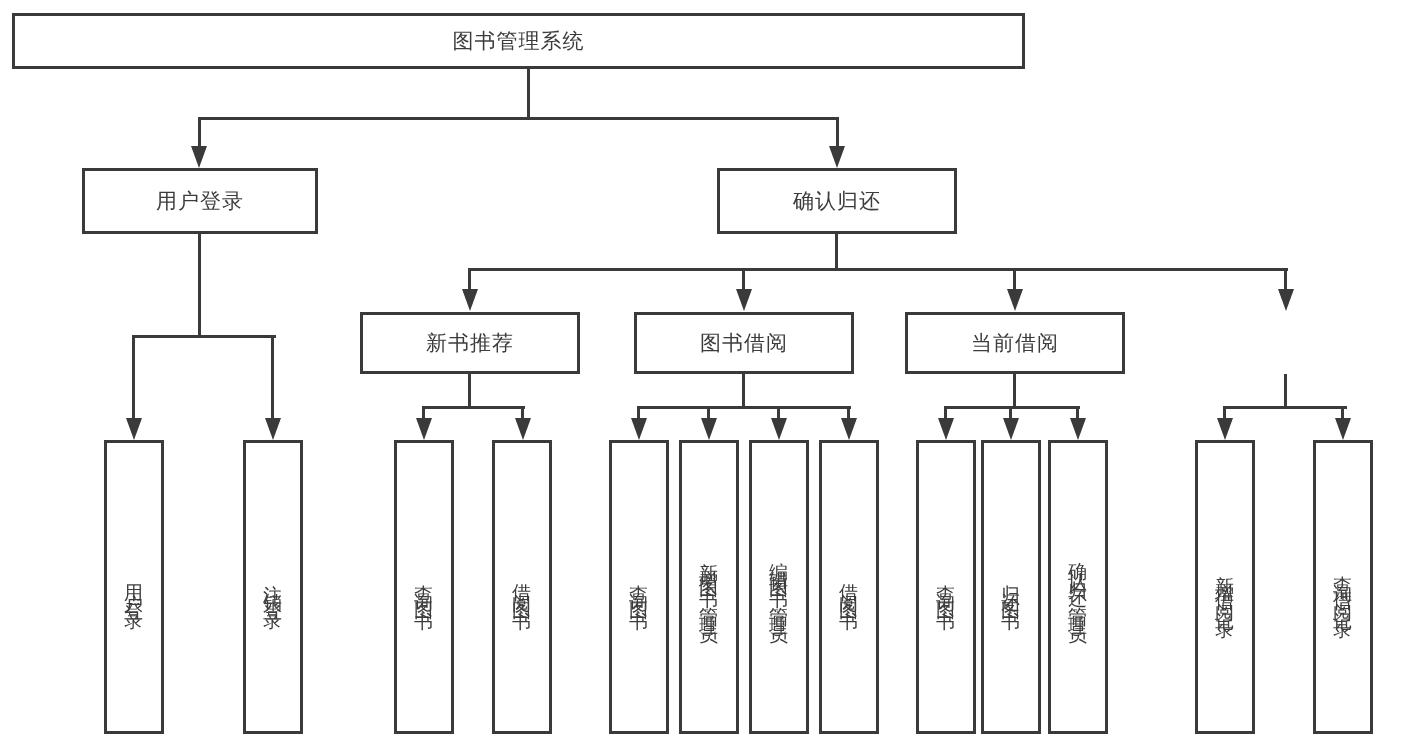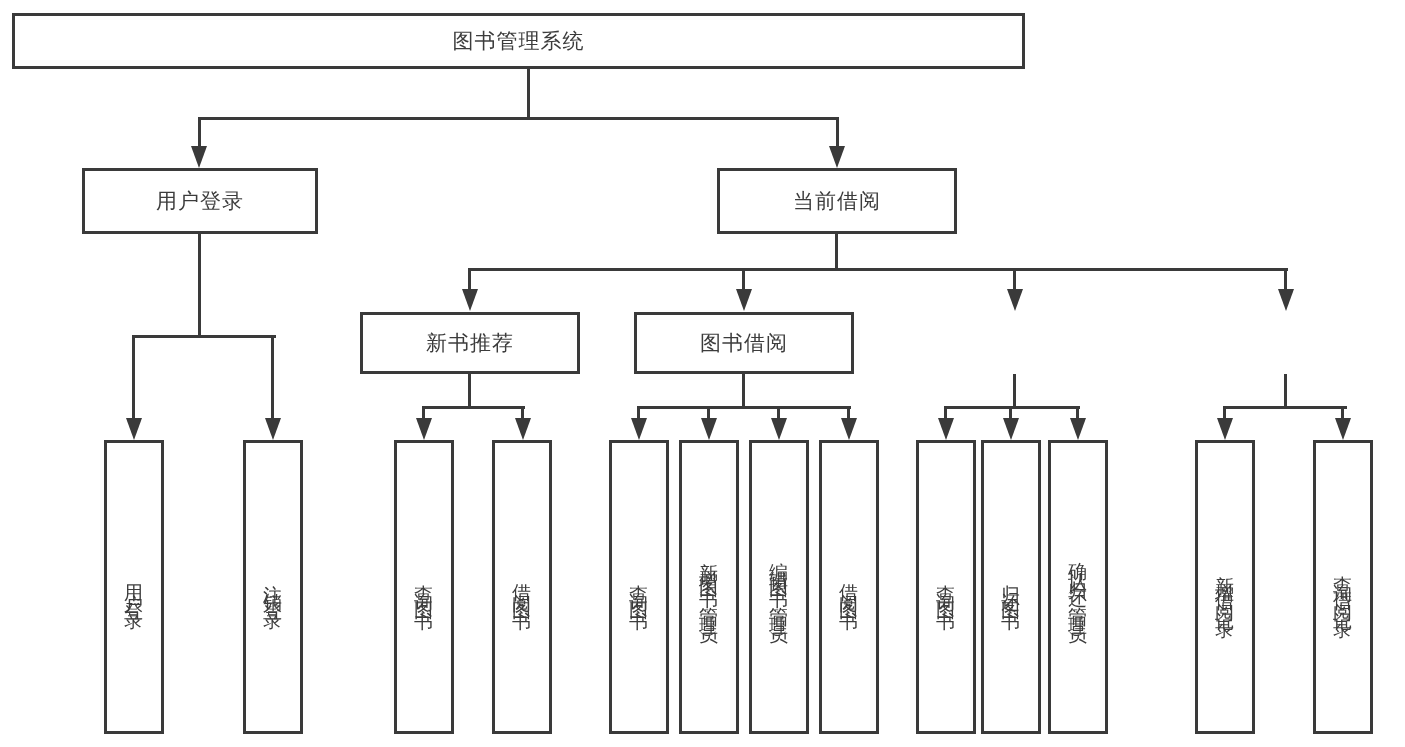--- a/index.html
+++ b/index.html
@@ -43,28 +43,31 @@
 
   <div class="box" style="left:12px;top:13px;width:1013px;height:56px">
     <span class="hlabel">图书管理系统</span>
   </div>
 
   <div class="box" style="left:82px;top:168px;width:236px;height:66px">
     <span class="hlabel">用户登录</span>
   </div>
 
   <div class="box" style="left:717px;top:168px;width:240px;height:66px">
-    <span class="hlabel">当前借阅</span>
+    <span class="hlabel">确认归还</span>
   </div>
 
   <div class="box" style="left:360px;top:312px;width:220px;height:62px">
     <span class="hlabel">新书推荐</span>
   </div>
   <div class="box" style="left:634px;top:312px;width:220px;height:62px">
     <span class="hlabel">图书借阅</span>
+  </div>
+  <div class="box" style="left:905px;top:312px;width:220px;height:62px">
+    <span class="hlabel">当前借阅</span>
   </div>
 
   <div class="box vbox" style="left:104px;top:440px;width:60px;height:294px">
     <span class="vlabel">用户登录</span>
   </div>
   <div class="box vbox" style="left:243px;top:440px;width:60px;height:294px">
     <span class="vlabel">注销登录</span>
   </div>
 
   <div class="box vbox" style="left:394px;top:440px;width:60px;height:294px">

